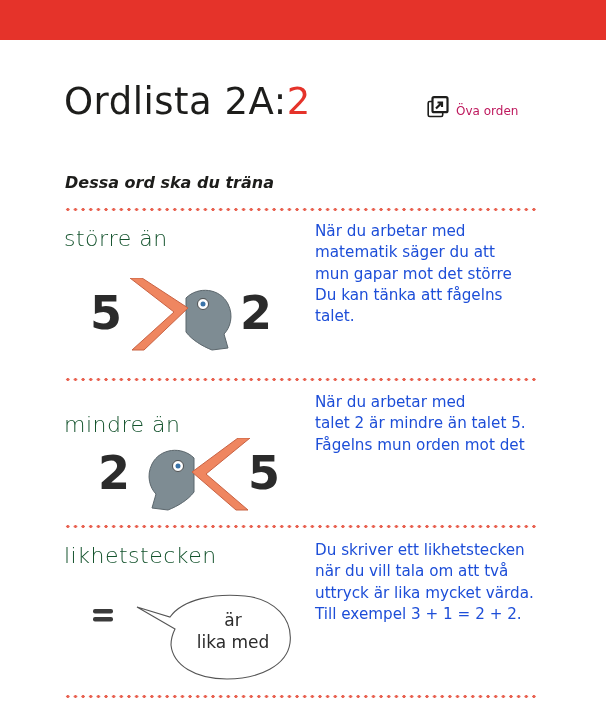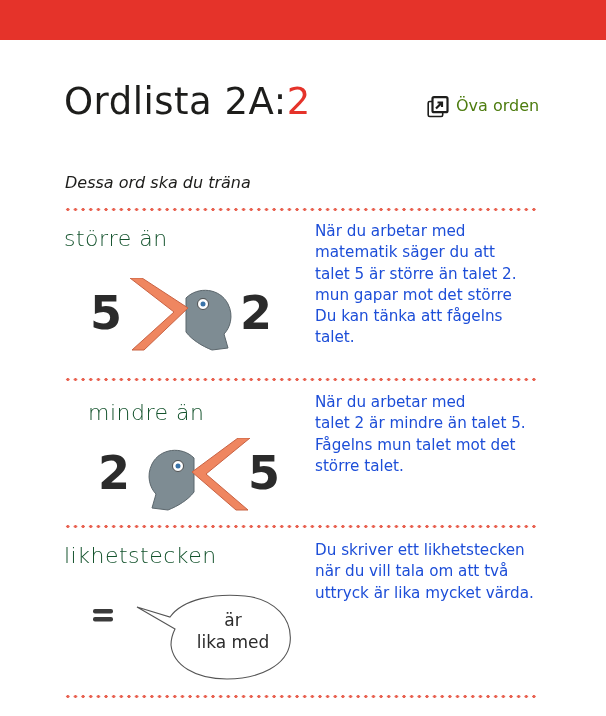--- a/index.html
+++ b/index.html
@@ -16,27 +16,27 @@
   }
   .title {
     position: absolute; left: 64px; top: 80px;
     font-size: 37px; font-weight: normal; letter-spacing: 0.5px;
     color: #1d1d1b; white-space: nowrap;
     font-family: "DejaVu Sans", sans-serif;
   }
   .title .accent { color: #e5332a; }
   .practice-link {
     position: absolute; left: 427px; top: 96px;
-    display: flex; align-items: flex-start; gap: 7px;
-    font-size: 16px; color: #4d7c0f; cursor: pointer;
+    display: flex; align-items: flex-end; gap: 7px;
+    font-size: 12px; color: #be185d; cursor: pointer;
   }
   .practice-link svg { display: block; }
   .subtitle {
     position: absolute; left: 65px; top: 173px;
-    font-size: 16px; font-weight: normal; font-style: italic;
+    font-size: 16px; font-weight: bold; font-style: italic;
     color: #1d1d1b;
     font-family: "DejaVu Sans", sans-serif;
   }
   .dots {
     position: absolute; left: 64px; width: 474px; height: 5px;
     background-image: radial-gradient(circle, #e8604f 1.4px, transparent 1.8px);
     background-size: 7.65px 5px;
     background-repeat: repeat-x;
   }
   .term {
@@ -96,48 +96,46 @@
         <path d="M2 0 L14 0 L60 30 L16 72 L4 72 L46 34 Z" fill="#ef8660" stroke="#c86243" stroke-width="1"></path>
         <circle cx="75" cy="26" r="5.5" fill="#fff" stroke="#333" stroke-width="0.8"></circle>
         <circle cx="75" cy="26" r="2.5" fill="#3a73a8"></circle>
       </svg>
     </span>
     <span class="bignum" style="left:150px; top:8px;">2</span>
   </div>
   <div class="desc" style="top:221px;">
     <div>När du arbetar med</div>
     <div>matematik säger du att</div>
-    <div>talet 5 är större än talet 2.</div>
     <div>mun gapar mot det större</div>
     <div>Du kan tänka att fågelns</div>
     <div>talet.</div>
   </div>
 </section>
 
 <div class="dots" style="top:377px;"></div>
 
 <section>
-  <div class="term" style="top:400px;margin-left:24px;">mindre än</div>
+  <div class="term" style="top:412px;">mindre än</div>
   <div class="illus" style="left:98px; top:438px; width:190px; height:75px;">
     <span class="bignum" style="left:0; top:8px;">2</span>
     <span style="position:absolute; left:44px; top:0;">
       <svg width="110" height="75" viewBox="0 0 110 75">
         <path d="M52 20 C40 8 18 10 10 26 C4 38 8 50 14 56 L10 70 L26 72 C36 68 46 62 52 54 Z" fill="#7e8c93" stroke="#5b666c" stroke-width="1"></path>
         <path d="M108 0 L96 0 L50 34 L94 72 L106 72 L64 36 Z" fill="#ef8660" stroke="#c86243" stroke-width="1"></path>
         <circle cx="36" cy="28" r="5.5" fill="#fff" stroke="#333" stroke-width="0.8"></circle>
         <circle cx="36" cy="28" r="2.5" fill="#3a73a8"></circle>
       </svg>
     </span>
     <span class="bignum" style="left:150px; top:8px;">5</span>
   </div>
   <div class="desc" style="top:392px;">
     <div>När du arbetar med</div>
     <div>talet 2 är mindre än talet 5.</div>
-    <div>Fågelns mun talet mot det</div>
-    <div>större talet.</div>
+    <div>Fågelns mun orden mot det</div>
   </div>
 </section>
 
 <div class="dots" style="top:524px;"></div>
 
 <section>
   <div class="term" style="top:543px;">likhetstecken</div>
   <div class="illus" style="left:90px; top:593px; width:210px; height:90px;">
     <span style="position:absolute; left:3px; top:15px;">
       <svg width="22" height="14" viewBox="0 0 22 14">
@@ -152,16 +150,17 @@
     </span>
     <div class="bubble-text" style="left:93px; top:16px; width:100px;">
       <div>är</div>
       <div>lika med</div>
     </div>
   </div>
   <div class="desc" style="top:540px;">
     <div>Du skriver ett likhetstecken</div>
     <div>när du vill tala om att två</div>
     <div>uttryck är lika mycket värda.</div>
+    <div>Till exempel 3 + 1 = 2 + 2.</div>
   </div>
 </section>
 
 <div class="dots" style="top:694px;"></div>
 
 </body></html>

